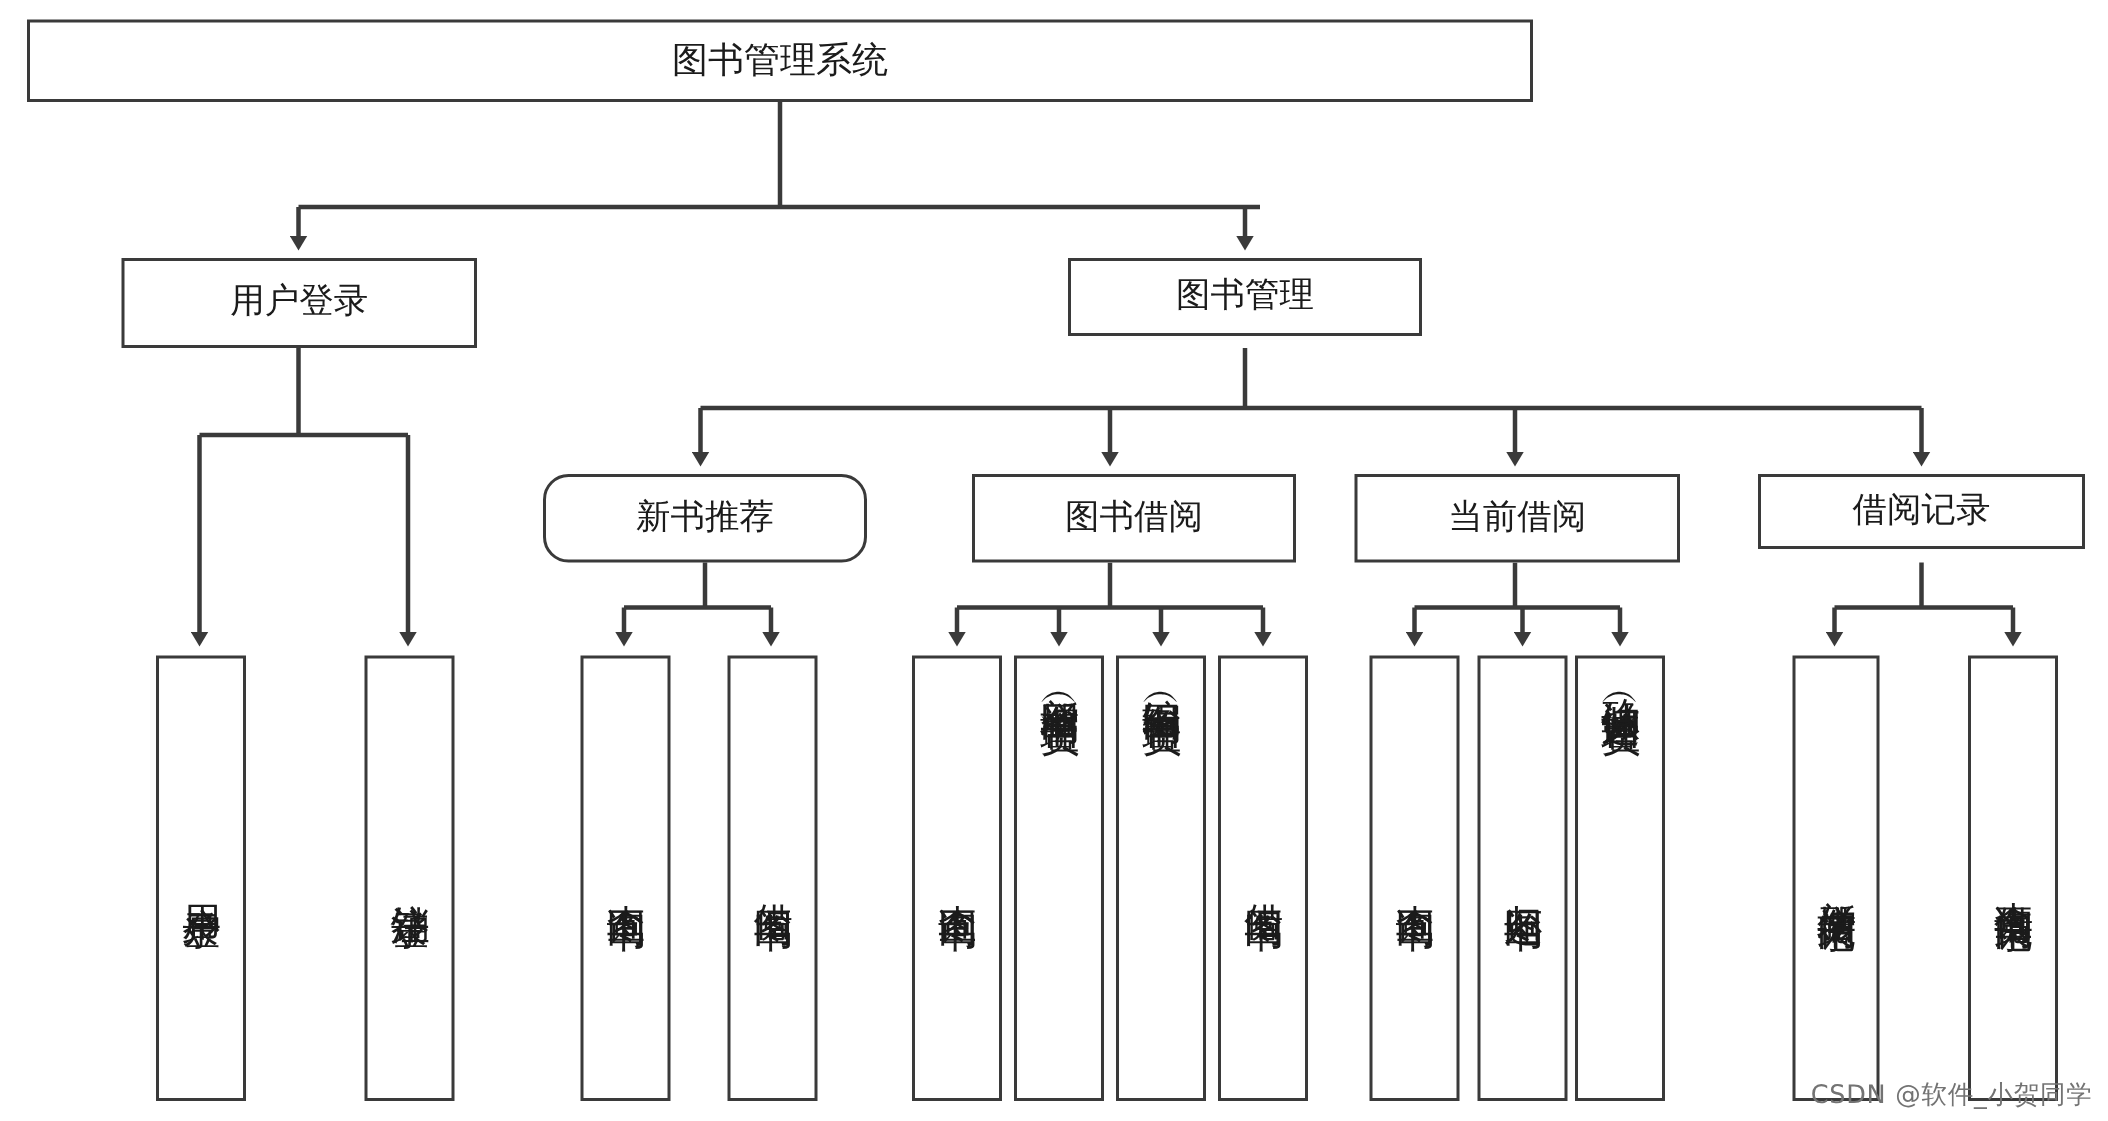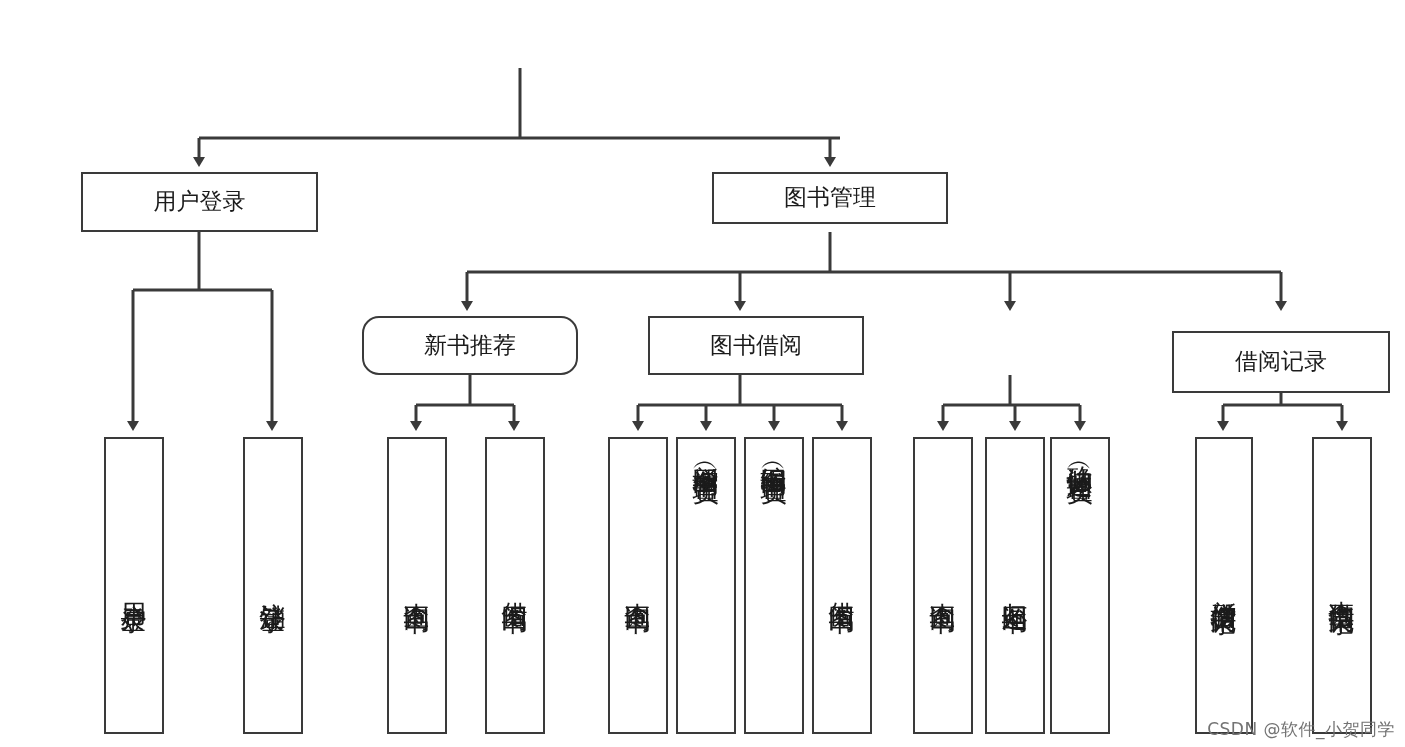--- a/index.html
+++ b/index.html
@@ -116,35 +116,41 @@
       <path d="M1015,405 L1015,422" marker-end="url(#arrow)"></path>
       <path d="M1080,405 L1080,422" marker-end="url(#arrow)"></path>
 
       <path d="M1281,375 L1281,405"></path>
       <path d="M1223,405 L1342,405"></path>
       <path d="M1223,405 L1223,422" marker-end="url(#arrow)"></path>
       <path d="M1342,405 L1342,422" marker-end="url(#arrow)"></path>
     </g>
   </svg>
 
+  <div class="node horiz root" style="left:18px;top:13px;width:1004px;height:55px;">
+    <span class="label">图书管理系统</span>
+  </div>
 
   <div class="node horiz" style="left:81px;top:172px;width:237px;height:60px;">
     <span class="label">用户登录</span>
   </div>
   <div class="node horiz" style="left:712px;top:172px;width:236px;height:52px;">
     <span class="label">图书管理</span>
   </div>
 
   <div class="node horiz" style="left:362px;top:316px;width:216px;height:59px;border-radius:17px;">
     <span class="label">新书推荐</span>
   </div>
   <div class="node horiz" style="left:632px;top:316px;width:216px;height:59px;margin-left:16px;">
     <span class="label">图书借阅</span>
   </div>
-  <div class="node horiz" style="left:1172px;top:331px;width:218px;height:62px;">
+  <div class="node horiz" style="left:903px;top:316px;width:217px;height:59px;">
+    <span class="label">当前借阅</span>
+  </div>
+  <div class="node horiz" style="left:1172px;top:316px;width:218px;height:50px;">
     <span class="label">借阅记录</span>
   </div>
 
   <div class="node vert centerfill" style="left:104px;top:437px;width:60px;height:297px;">
     <span class="label">用户登录</span>
   </div>
   <div class="node vert centerfill" style="left:243px;top:437px;width:60px;height:297px;">
     <span class="label">注销登录</span>
   </div>
 

